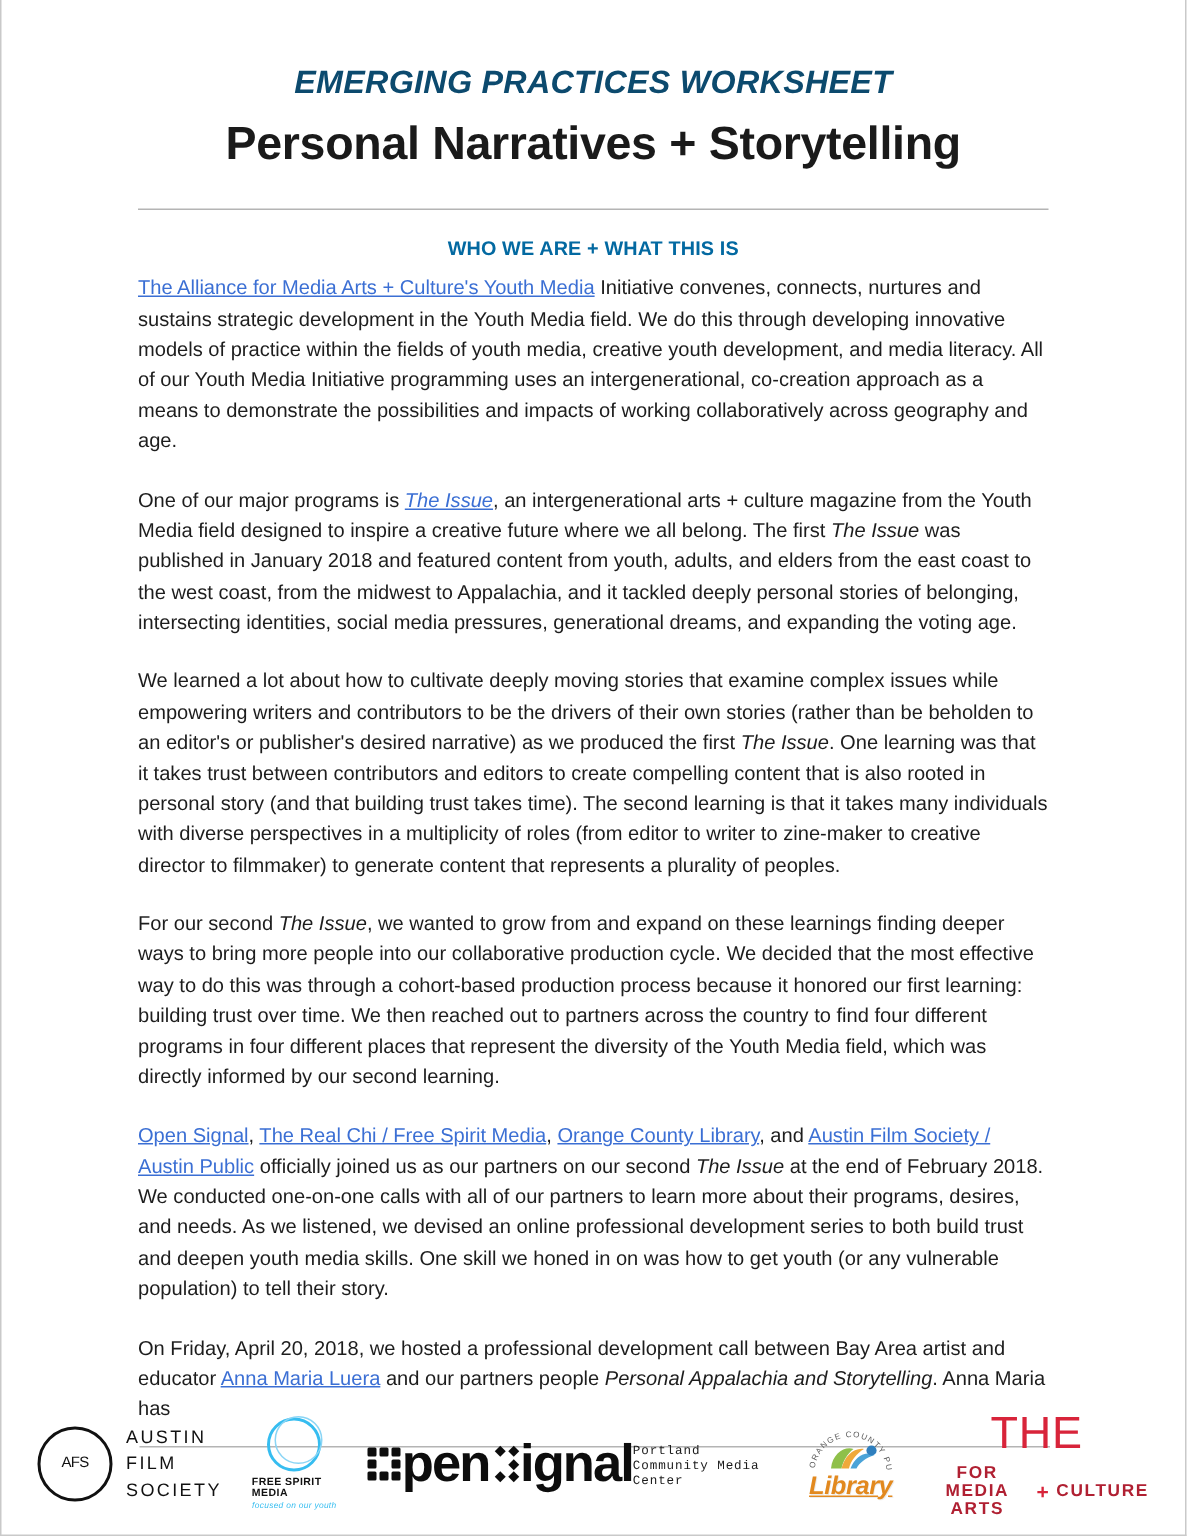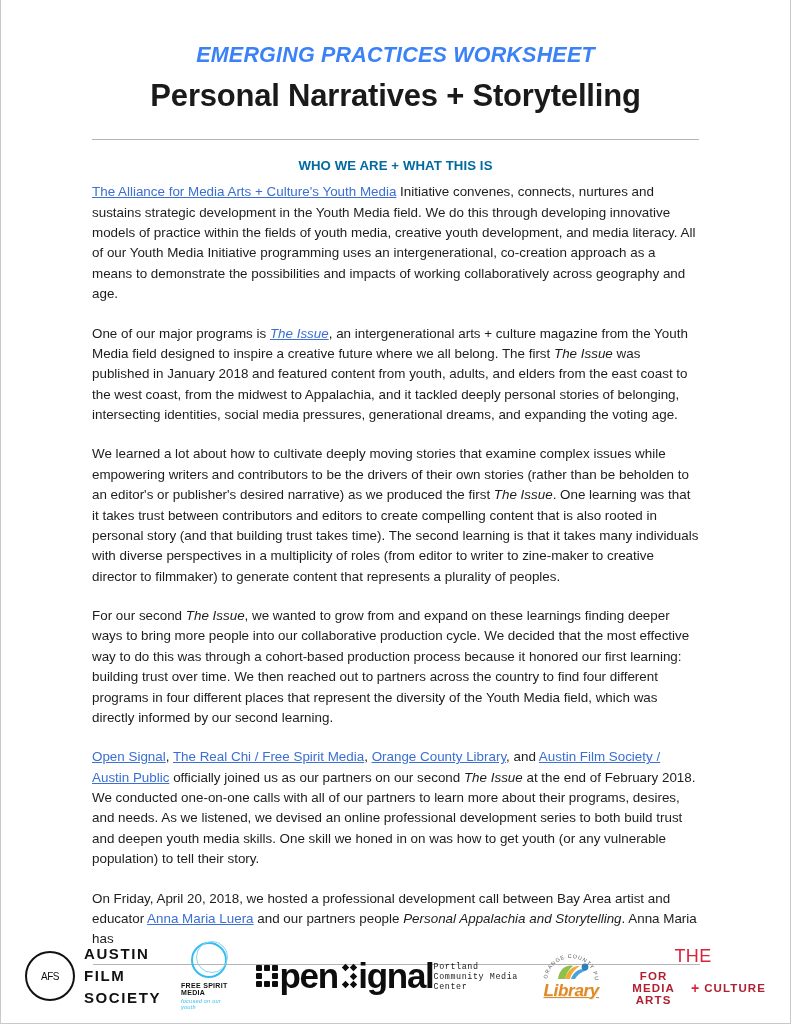--- a/index.html
+++ b/index.html
@@ -34,21 +34,21 @@
 
   
   .header {
     padding-top: 44px;
     text-align: center;
   }
   .kicker {
     font-size: 21.5px;
     font-style: italic;
     font-weight: bold;
-    color: #3b82f6;
+    color: #0c4a6e;
     letter-spacing: 0.2px;
     line-height: 1.1;
   }
   .maintitle {
     margin-top: 11px;
     font-size: 31px;
     font-weight: bold;
     color: #1a1a1a;
     letter-spacing: -0.2px;
     line-height: 1.12;
@@ -113,21 +113,21 @@
   .afs-circle {
     width: 46px; height: 46px;
     border: 2.2px solid #111;
     border-radius: 50%;
     display: flex; align-items: center; justify-content: center;
     font-size: 10px; font-weight: normal; letter-spacing: -0.5px;
     color: #111;
     font-family: "Liberation Sans", sans-serif;
   }
   .afs-words {
-    font-size: 15px; font-weight: bold; letter-spacing: 1.6px;
+    font-size: 12px; font-weight: normal; letter-spacing: 1.6px;
     line-height: 1.45; color: #111;
   }
 
   
   .fsm { flex-direction: column; align-items: center; gap: 2px; }
   .fsm-ring {
     width: 32px; height: 32px; border-radius: 50%;
     border: 2.3px solid #36bdf0;
     position: relative;
   }
@@ -191,21 +191,21 @@
     text-decoration: underline;
   }
 
   
   .alli { flex-direction: column; align-items: center; }
   .alli-row1 {
     display: flex; align-items: baseline; gap: 7px;
     line-height: 1;
   }
   .alli-the {
-    font-size: 18px; color: #d8243a; letter-spacing: 0.5px;
+    font-size: 30px; color: #d8243a; letter-spacing: 0.5px;
     font-weight: normal;
   }
   .alli-alliance {
     font-size: 28px; color: #d8243a; font-weight: bold; letter-spacing: -0.2px;
   }
   .alli-row2 {
     margin-top: 5px;
     display: flex; align-items: center; gap: 4px;
     font-size: 11.5px; color: #b02032; letter-spacing: 1.1px; font-weight: bold; text-align: center;
   }

